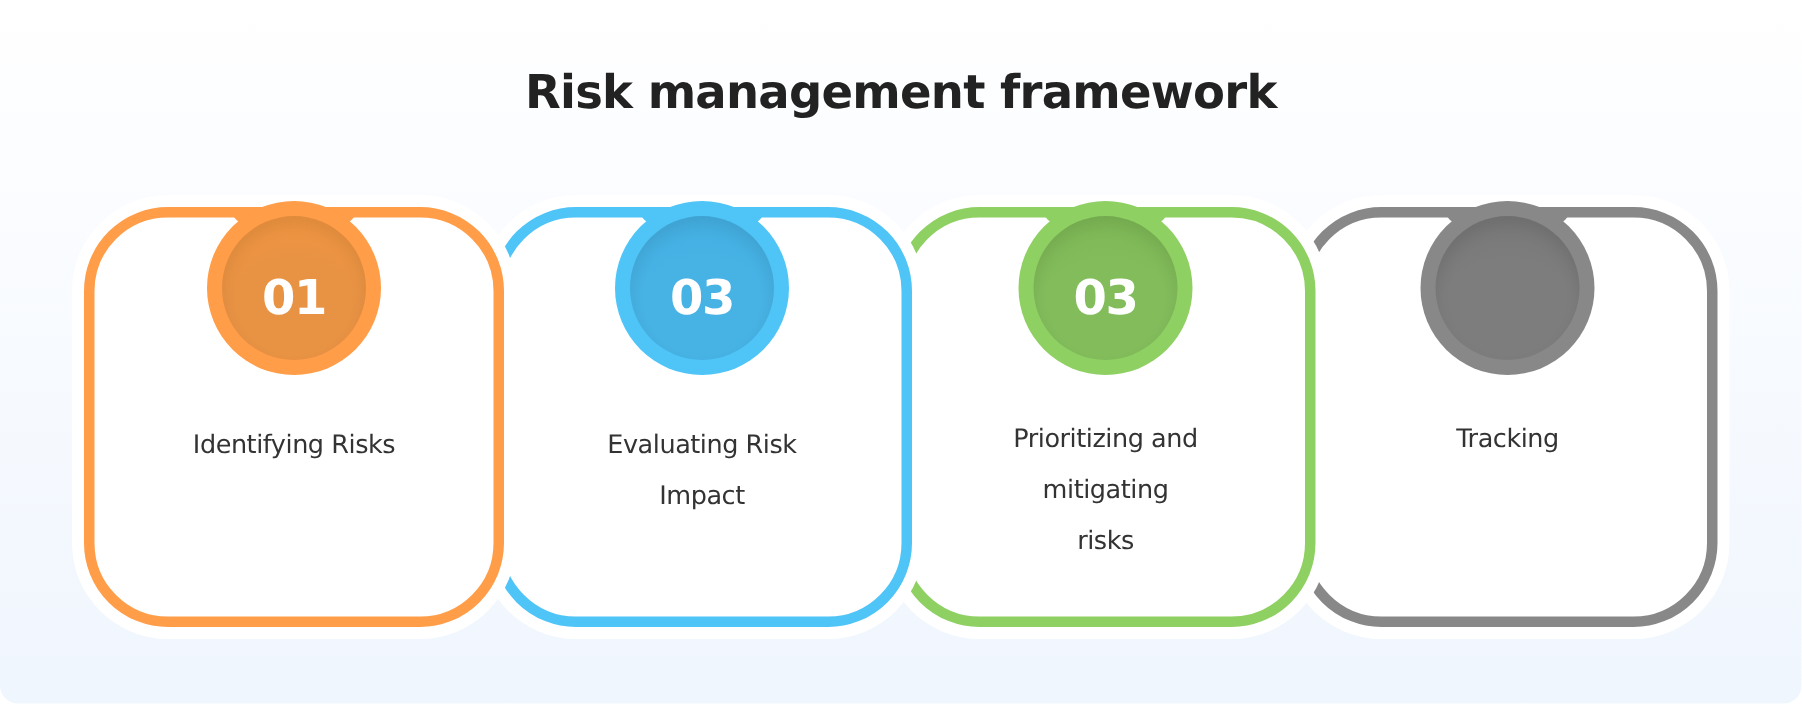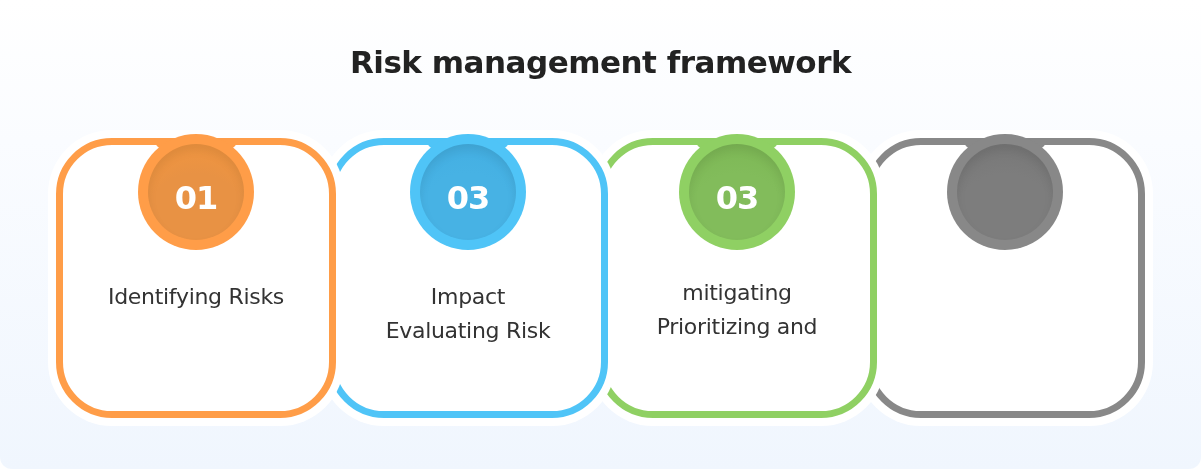--- a/index.html
+++ b/index.html
@@ -103,21 +103,21 @@
       font-family: "DejaVu Sans", sans-serif;
       letter-spacing: -1px;
     }
     .label {
       position: absolute;
       left: 22px;
       top: 150px;
       width: 252px;
       text-align: center;
       color: #333333;
-      font-size: 22px;
+      font-size: 17px;
       line-height: 34px;
       font-family: "DejaVu Sans", sans-serif;
       letter-spacing: -0.3px;
     }
     .label span { display: block; }
 
     .c1 { --accent: #ff9d48; --inner: #e89244; --inner-top: #f4973f; left: 48px; }
     .c2 { --accent: #4fc4f7; --inner: #47b2e4; --inner-top: #42aee2; left: 320px; }
     .c3 { --accent: #8fd063; --inner: #82bc5b; --inner-top: #7bb653; left: 589px; }
     .c4 { --accent: #888888; --inner: #7d7d7d; --inner-top: #757575; left: 857px; }
@@ -129,46 +129,48 @@
 
   <div class="title">Risk management framework</div>
 
   <div class="card-wrap c4" style="z-index:1;">
     <div class="halo"></div>
     <div class="card"></div>
     <div class="notch"></div>
     <div class="badge-outer"></div>
     <div class="badge-inner"></div>
     <div class="label" style="top:146px;">
+      <span>Tracking</span>
     </div>
   </div>
 
   <div class="card-wrap c3" style="z-index:2;">
     <div class="halo"></div>
     <div class="card"></div>
     <div class="notch"></div>
     <div class="badge-outer"></div>
     <div class="badge-inner"></div>
     <div class="badge-num">03</div>
     <div class="label" style="top:146px;">
+      <span>Prioritizing and</span>
       <span>mitigating</span>
-      <span>Prioritizing and</span>
+      <span>risks</span>
     </div>
   </div>
 
   <div class="card-wrap c2" style="z-index:3;">
     <div class="halo"></div>
     <div class="card"></div>
     <div class="notch"></div>
     <div class="badge-outer"></div>
     <div class="badge-inner"></div>
     <div class="badge-num">03</div>
     <div class="label" style="top:150px;">
+      <span>Evaluating Risk</span>
       <span>Impact</span>
-      <span>Evaluating Risk</span>
     </div>
   </div>
 
   <div class="card-wrap c1" style="z-index:4;">
     <div class="halo"></div>
     <div class="card"></div>
     <div class="notch"></div>
     <div class="badge-outer"></div>
     <div class="badge-inner"></div>
     <div class="badge-num">01</div>

